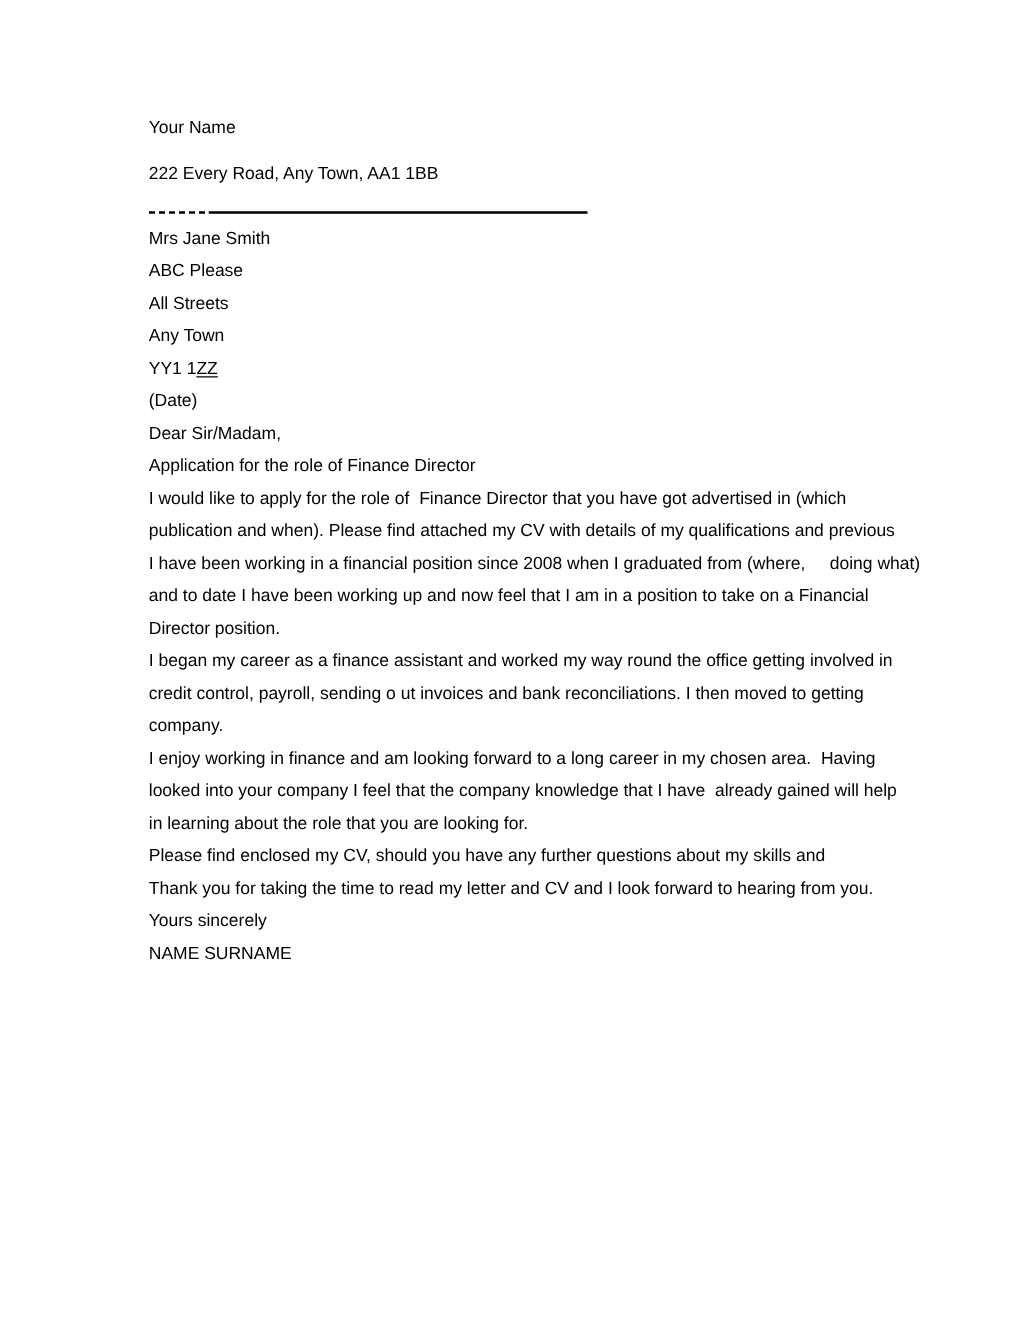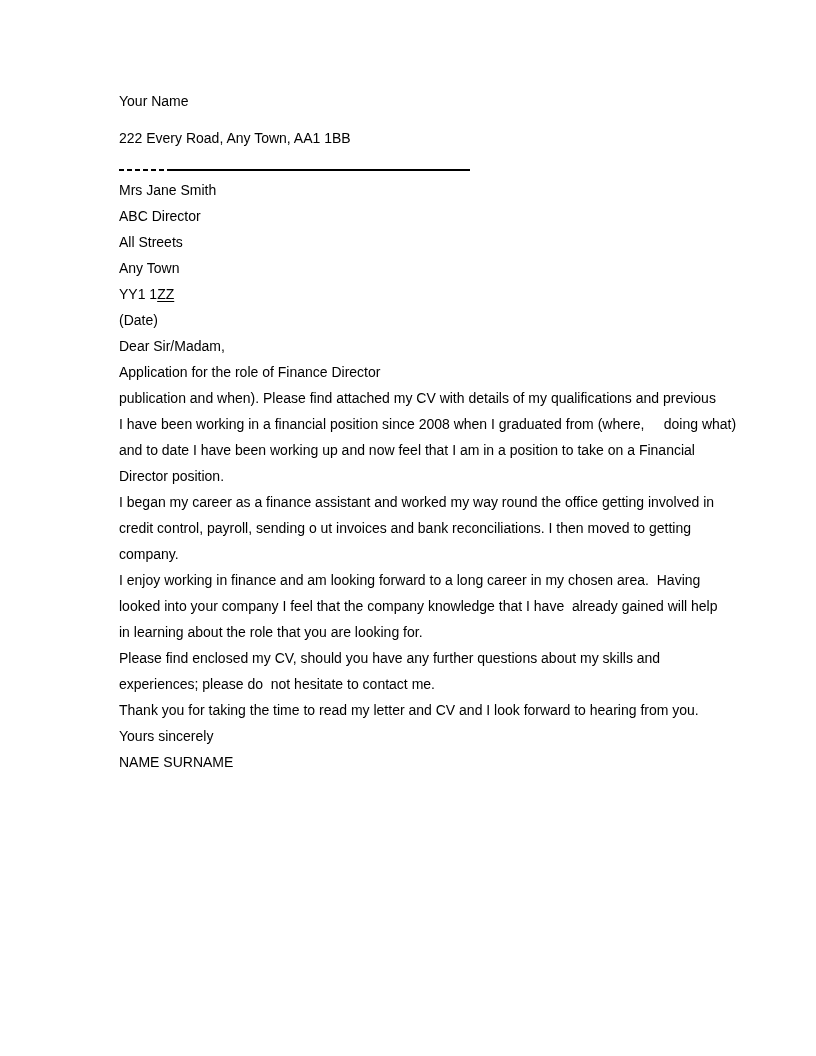--- a/index.html
+++ b/index.html
@@ -60,40 +60,40 @@
 
     <div class="line after-gap">Your Name</div>
     <div class="line">222 Every Road, Any Town, AA1 1BB</div>
 
     <div class="line separator">
       <span class="dashes"></span>
       <span class="solid"></span>
     </div>
 
     <div class="line">Mrs Jane Smith</div>
-    <div class="line">ABC Director</div>
+    <div class="line">ABC Please</div>
     <div class="line">All Streets</div>
     <div class="line">Any Town</div>
     <div class="line"><span>YY1 1</span><span class="underlined">ZZ</span></div>
     <div class="line">(Date)</div>
 
     <div class="line">Dear Sir/Madam,</div>
     <div class="line">Application for the role of Finance Director</div>
 
+    <div class="line">I would like to apply for the role of  Finance Director that you have got advertised in (which</div>
     <div class="line">publication and when). Please find attached my CV with details of my qualifications and previous</div>
     <div class="line">I have been working in a financial position since 2008 when I graduated from (where,     doing what)</div>
     <div class="line">and to date I have been working up and now feel that I am in a position to take on a Financial</div>
     <div class="line">Director position.</div>
     <div class="line">I began my career as a finance assistant and worked my way round the office getting involved in</div>
     <div class="line">credit control, payroll, sending o ut invoices and bank reconciliations. I then moved to getting</div>
     <div class="line">company.</div>
     <div class="line">I enjoy working in finance and am looking forward to a long career in my chosen area.  Having</div>
     <div class="line">looked into your company I feel that the company knowledge that I have  already gained will help</div>
     <div class="line">in learning about the role that you are looking for.</div>
     <div class="line">Please find enclosed my CV, should you have any further questions about my skills and</div>
-    <div class="line">experiences; please do  not hesitate to contact me.</div>
     <div class="line">Thank you for taking the time to read my letter and CV and I look forward to hearing from you.</div>
 
     <div class="line">Yours sincerely</div>
     <div class="line">NAME SURNAME</div>
 
   </div>
 </div>
 
 </body></html>

